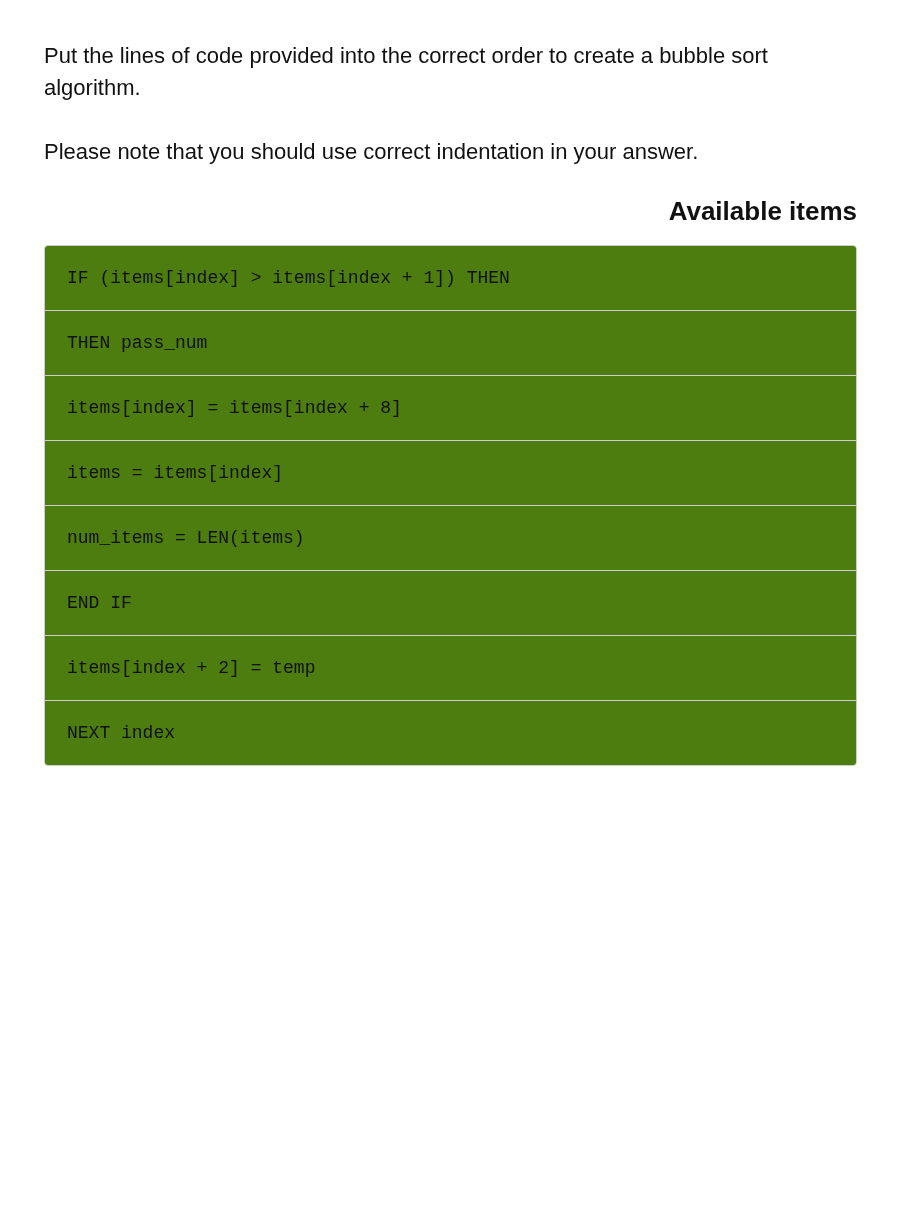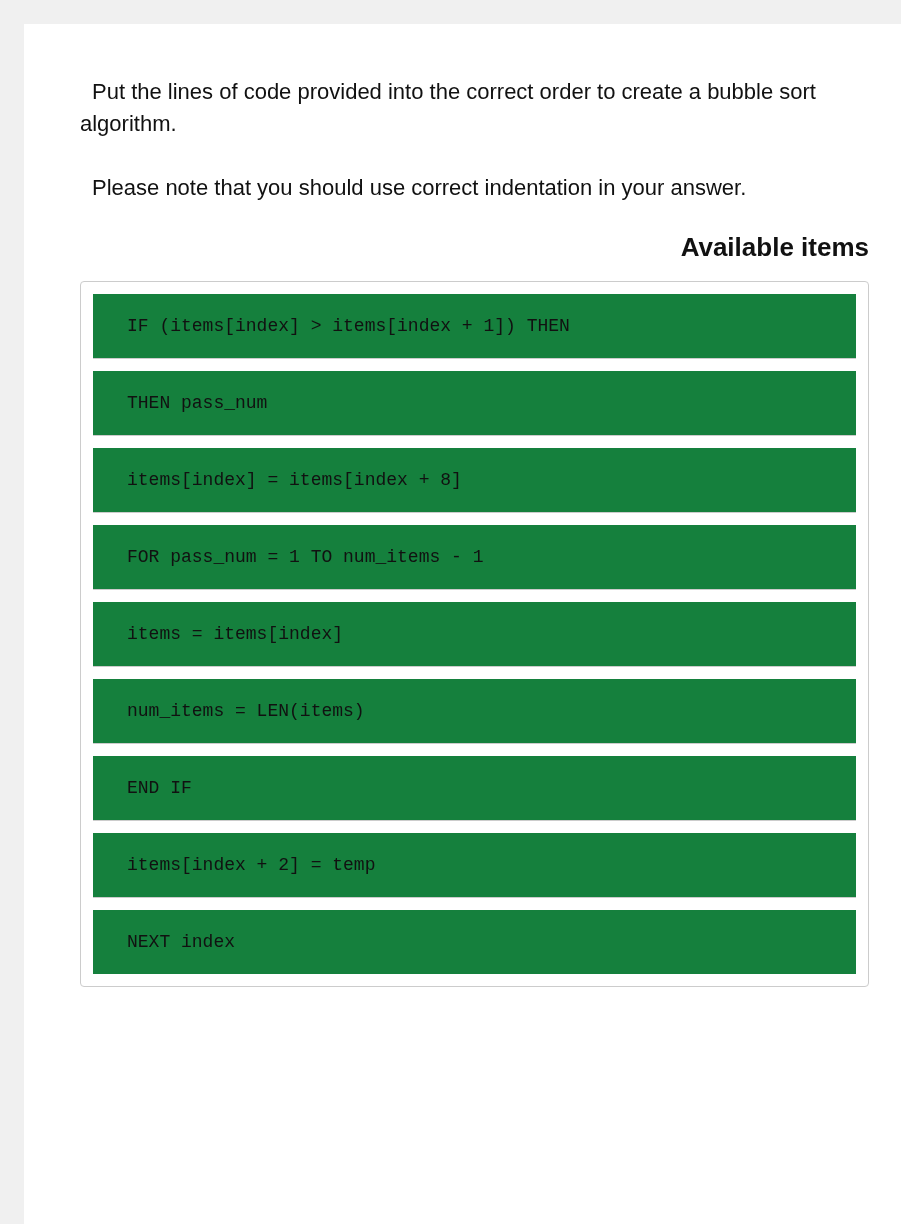--- a/index.html
+++ b/index.html
@@ -1,17 +1,17 @@
 <!DOCTYPE html>
 <html><head>
   <meta charset="utf-8">
   <style>
     * {
       box-sizing: border-box;
-      margin: 12px;
+      margin: 0;
       padding: 0;
     }
 
     body {
       background-color: #f0f0f0;
       font-family: Arial, sans-serif;
       width: 901px;
       min-height: 1224px;
     }
 
@@ -40,21 +40,21 @@
 
     .items-container {
       border: 1px solid #cccccc;
       border-radius: 4px;
       overflow: hidden;
     }
 
     .code-item {
       border-bottom: 1px solid #cccccc;
       padding: 22px 22px;
-      background-color: #15803d;
+      background-color: #4d7c0f;
       cursor: grab;
     }
 
     .code-item:last-child {
       border-bottom: none;
     }
 
     .code-text {
       font-family: 'Courier New', Courier, monospace;
       font-size: 18px;
@@ -71,21 +71,20 @@
     <span>Put the lines of code provided into the correct order to create a bubble sort algorithm.</span><br><br>
     <span>Please note that you should use correct indentation in your answer.</span>
   </p>
 
   <h2 class="section-title">Available items</h2>
 
   <div class="items-container">
   <div class="code-item"><span class="code-text">IF (items[index] &gt; items[index + 1]) THEN</span></div>
       <div class="code-item"><span class="code-text">THEN pass_num</span></div>
       <div class="code-item"><span class="code-text">items[index] = items[index + 8]</span></div>
-      <div class="code-item"><span class="code-text">FOR pass_num = 1 TO num_items - 1</span></div>
       <div class="code-item"><span class="code-text">items = items[index]</span></div>
       <div class="code-item"><span class="code-text">num_items = LEN(items)</span></div>
       <div class="code-item"><span class="code-text">END IF</span></div>
       <div class="code-item"><span class="code-text">items[index + 2] = temp</span></div>
       <div class="code-item"><span class="code-text">NEXT index</span></div>
     </div>
 
 </div>
 
 </body></html>

